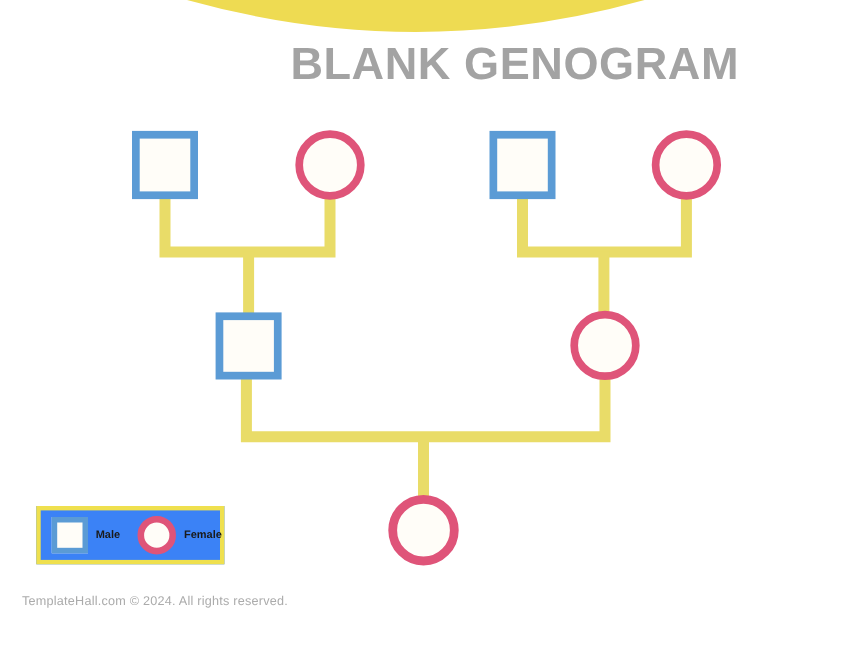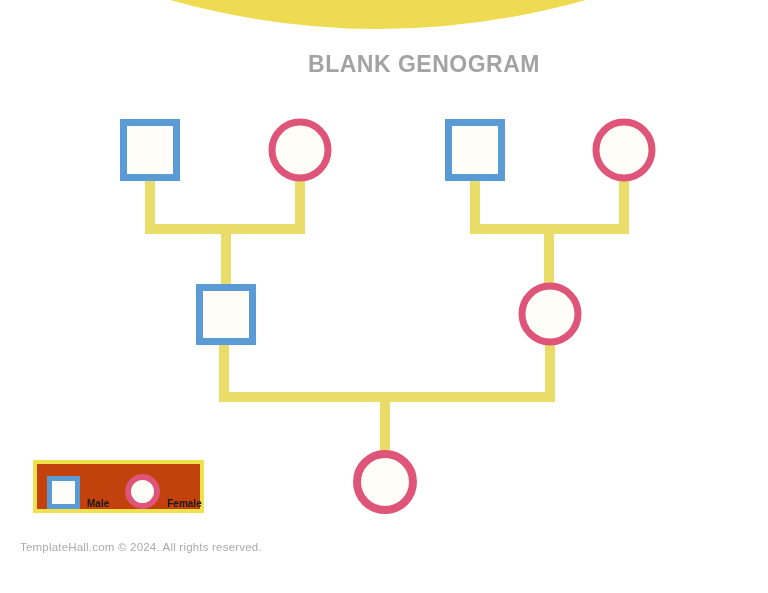--- a/index.html
+++ b/index.html
@@ -25,41 +25,41 @@
   .node-female {
     fill: var(--shape_fill, #FFFDF8);
     stroke: var(--female_pink, #DF5479);
     stroke-width: 7;
   }
   .node-female.thick { stroke-width: 8; }
 
   .page-title {
     position: absolute;
     left: 264px;
-    top: 52px;
+    top: 36px;
     width: 320px;
     text-align: center;
-    font-size: 23px;
+    font-size: 41px;
     font-weight: 700;
     letter-spacing: 0.5px;
     color: var(--title_gray, #A3A3A3);
     white-space: nowrap;
     line-height: 1.1;
   }
 
   .legend {
     position: absolute;
     left: 33px;
     top: 460px;
     width: 163px;
     height: 45px;
     border: 4px solid var(--legend_border_yellow, #EFE04E);
-    background: #c2410c;
+    background: #3b82f6;
     display: flex;
-    align-items: flex-end;
+    align-items: center;
   }
   .legend-square {
     width: 23px; height: 23px;
     border: 5px solid var(--male_blue, #5B9BD5);
     background: var(--shape_fill, #FFFDF8);
     margin-left: 10px;
     flex: 0 0 auto;
   }
   .legend-circle {
     width: 23px; height: 23px;

